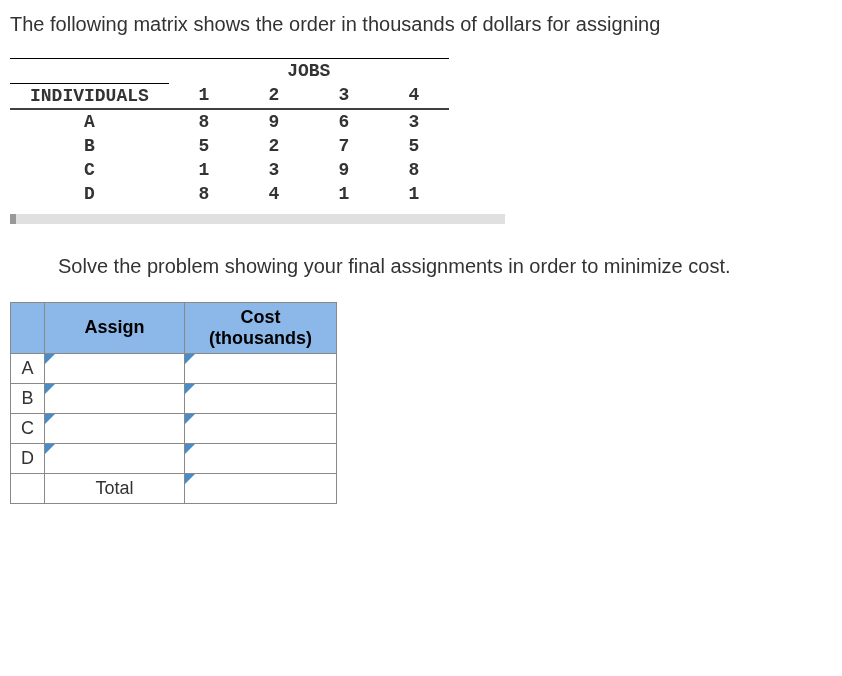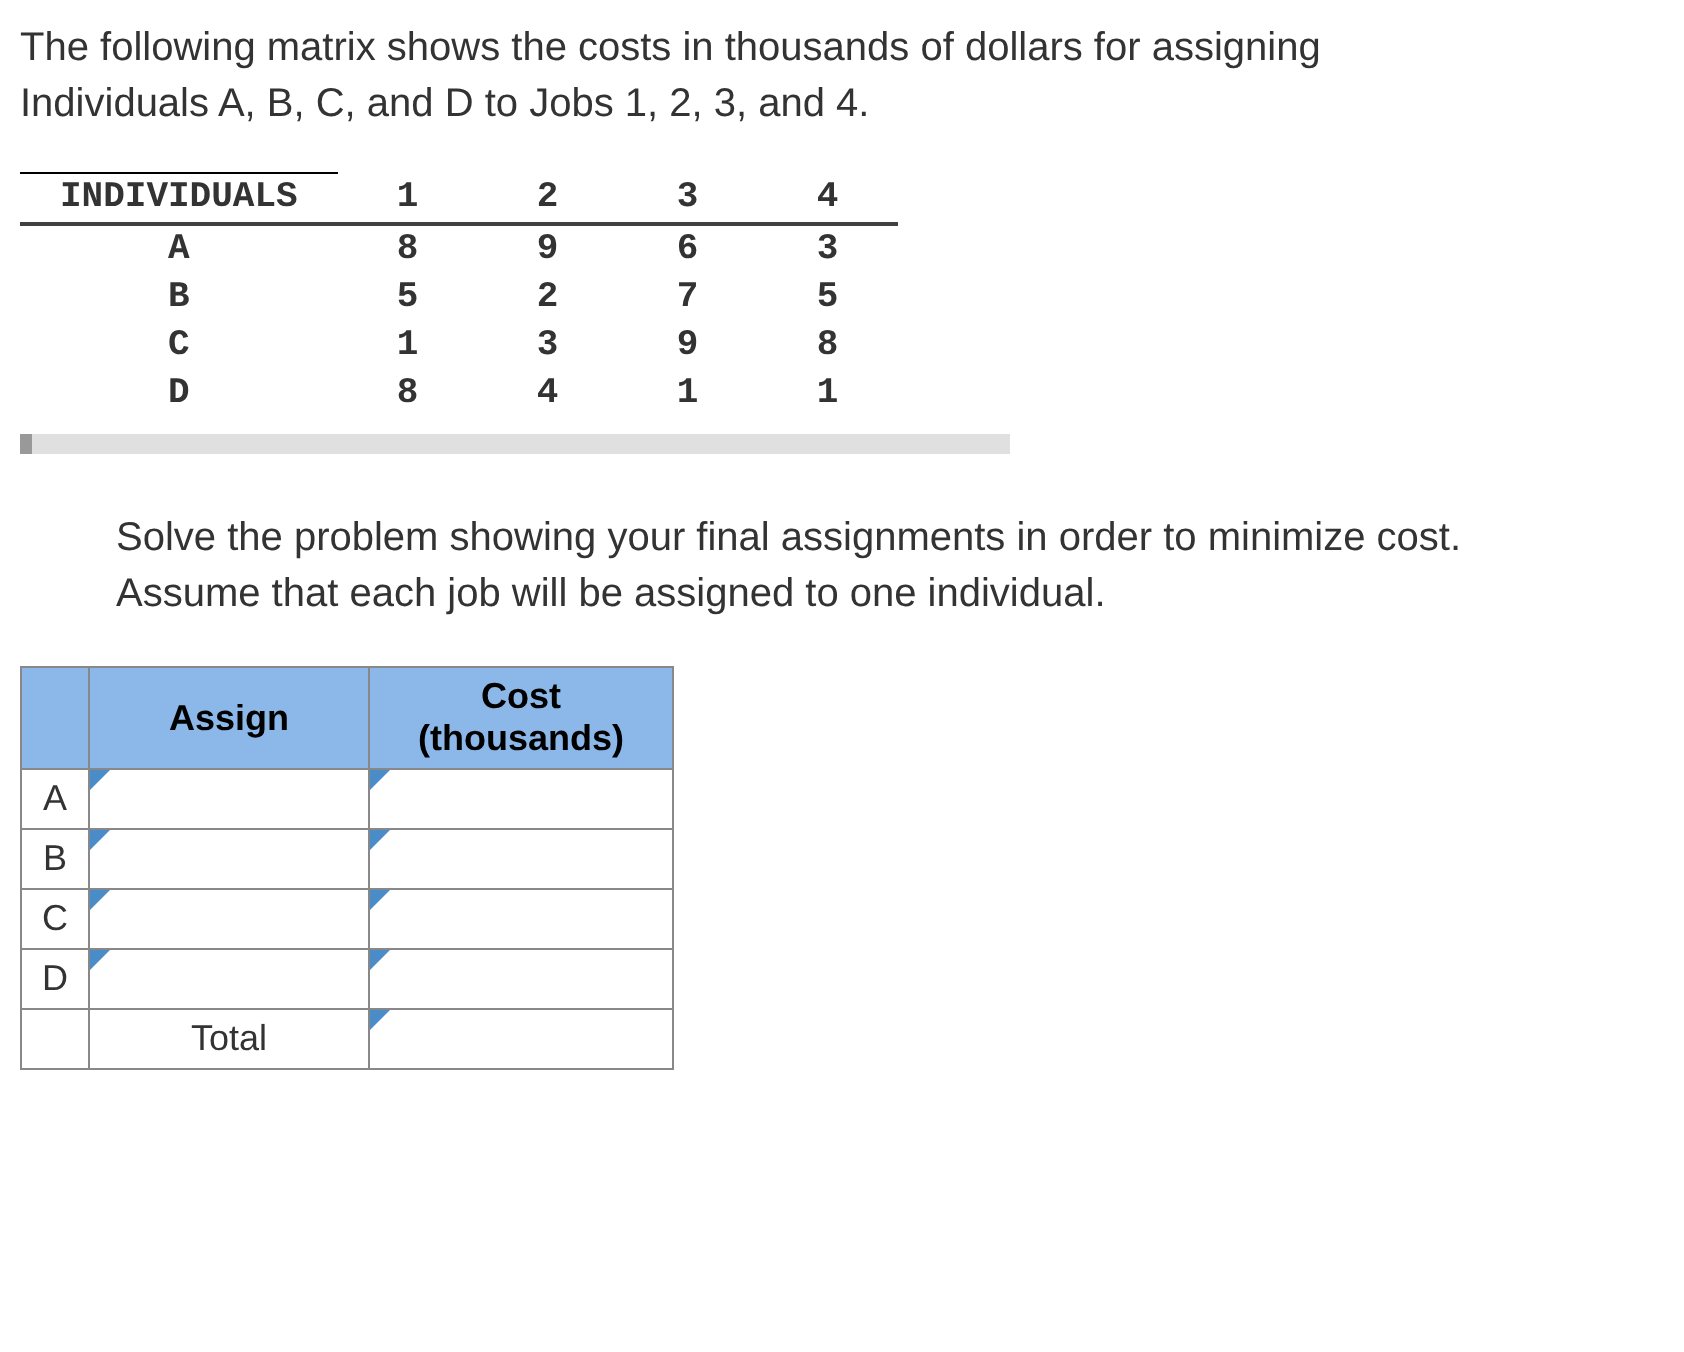--- a/index.html
+++ b/index.html
@@ -106,27 +106,30 @@
     }
     .answer-table .total-label {
       text-align: center;
       font-weight: normal;
     }
   </style>
 </head>
 <body>
 
 <div class="problem-text">
-  <span>The following matrix shows the costs in thousands of dollars for assigning</span><br>
-  <span>Individuals A, B, C, and D to Jobs 1, 2, 3, and 4.</span>
+  <span>The following matrix shows the order in thousands of dollars for assigning</span><br>
 </div>
 
 <div class="matrix-container">
   <table class="matrix-table">
     <tbody>
+        <tr class="jobs-row">
+      <td></td>
+      <td colspan="4" class="jobs-header">JOBS</td>
+    </tr>
     <tr class="header-row">
       <td class="individuals-col">INDIVIDUALS</td>
       <td>1</td>
       <td>2</td>
       <td>3</td>
       <td>4</td>
     </tr>
     <tr>
       <td>A</td>
       <td>8</td>
@@ -158,21 +161,20 @@
   </tbody>
     </table>
 </div>
 
 <div class="progress-bar">
   <div class="progress-fill"></div>
 </div>
 
 <div class="instruction-text">
   <span>Solve the problem showing your final assignments in order to minimize cost.</span><br>
-  <span>Assume that each job will be assigned to one individual.</span>
 </div>
 
 <table class="answer-table">
   <tbody>
       <tr>
     <th class="row-label"></th>
     <th class="assign-col">Assign</th>
     <th class="cost-col">Cost (thousands)</th>
   </tr>
   <tr>

